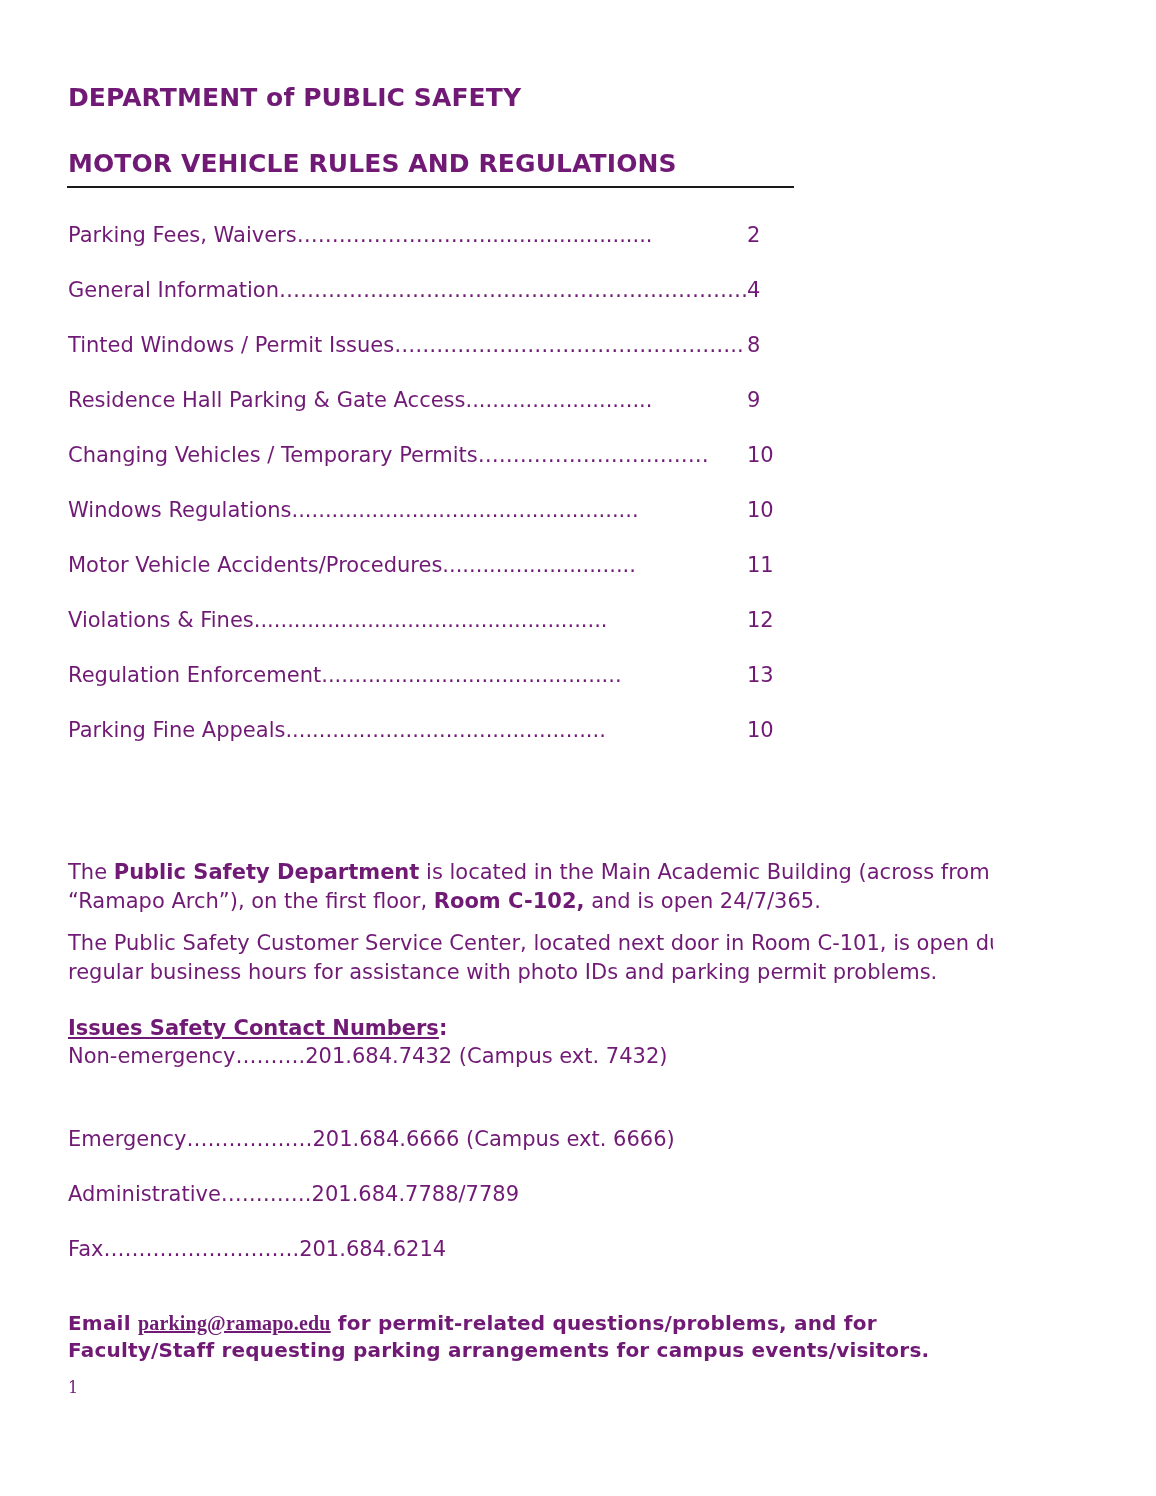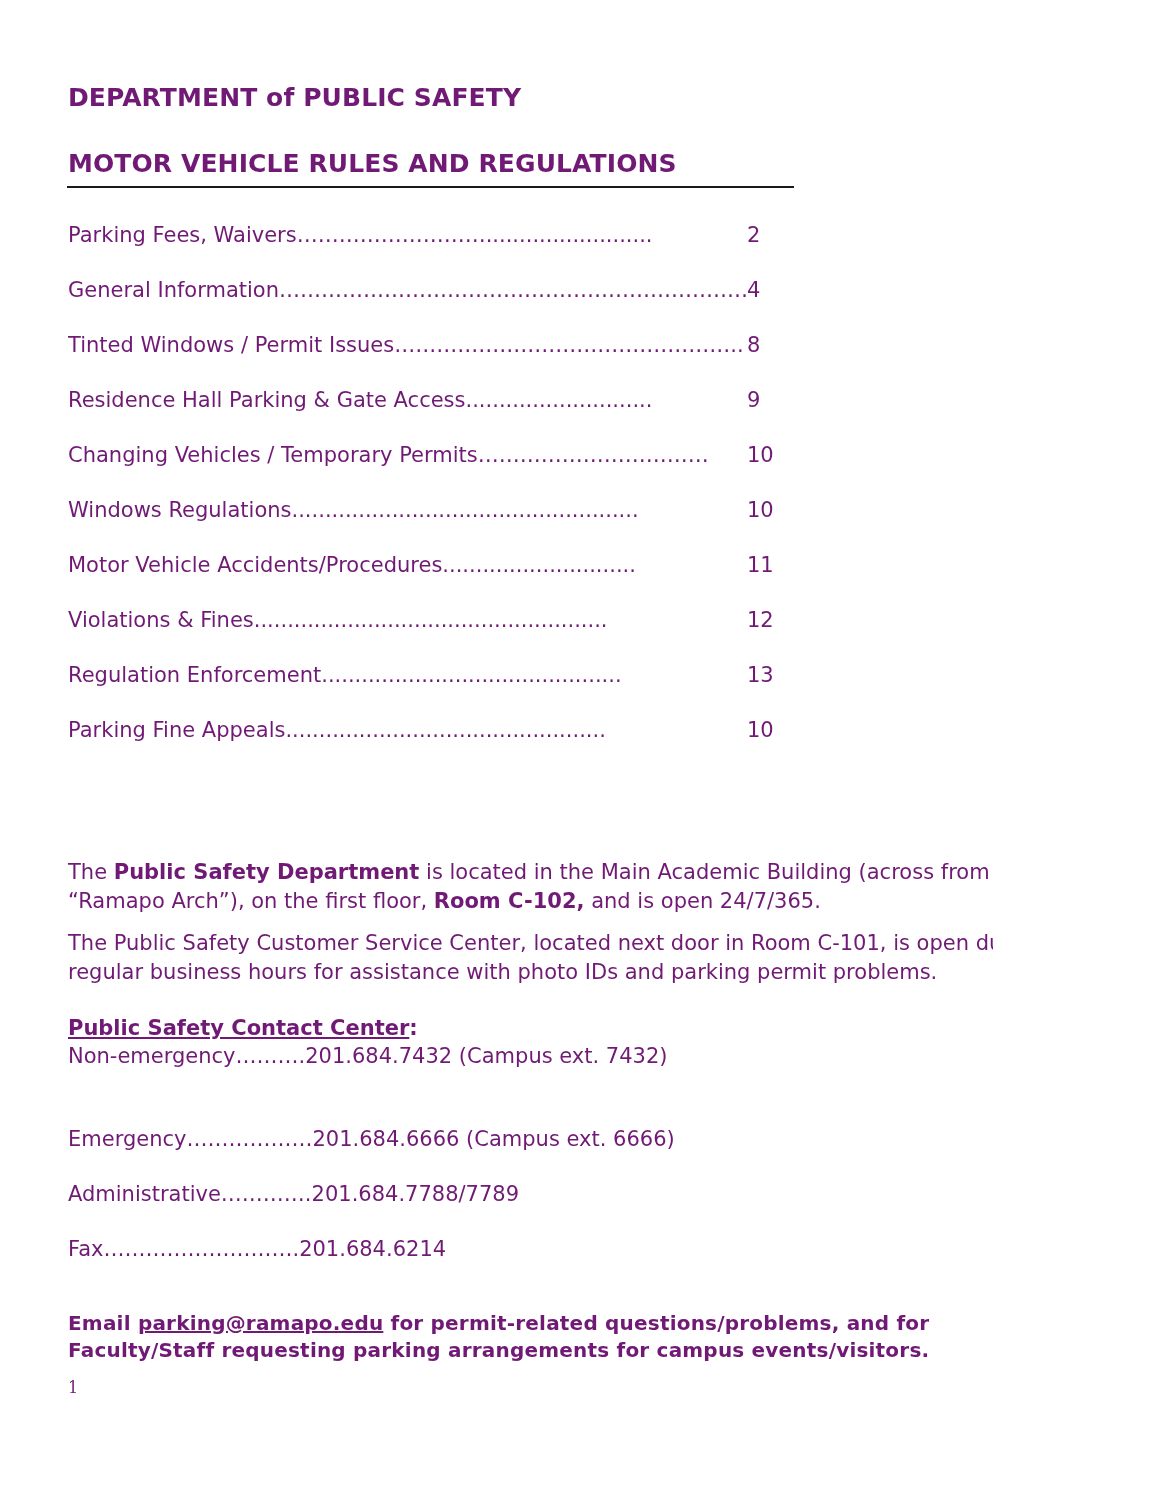--- a/index.html
+++ b/index.html
@@ -101,21 +101,21 @@
   .email-note {
     position: absolute;
     left: 68px;
     top: 1290px;
     width: 900px;
     font-size: 20px;
     font-weight: bold;
     line-height: 27px;
     letter-spacing: 0.2px;
   }
-  .email-note .u { text-decoration: underline; }
+  .email-note .u { text-decoration: underline; font-family: Liberation Serif, serif; }
 
   .page-number {
     position: absolute;
     left: 68px;
     top: 1378px;
     font-family: "DejaVu Serif", serif;
     font-size: 16px;
   }
 </style>
 </head>
@@ -172,21 +172,21 @@
       </div>
     </div>
 
   <p class="para" id="para-dept">
     <span>The </span><b>Public Safety Department</b><span> is located in the Main Academic Building (across from the “Ramapo Arch”), on the first floor, </span><b>Room C-102,</b><span> and is open 24/7/365.</span>
   </p>
 
   <p class="para" id="para-csc">The Public Safety Customer Service Center, located next door in Room C-101, is open during regular business hours for assistance with photo IDs and parking permit problems.</p>
 
   <div class="contact-heading">
-    <span class="u">Public Safety Contact Center</span><span>:</span>
+    <span class="u">Issues Safety Contact Numbers</span><span>:</span>
   </div>
 
   <div class="contact-row" id="contact-0">
     <span>Non-emergency</span><span>……….</span><span>201.684.7432  (Campus ext.  7432)</span>
   </div>
   <div class="contact-row" id="contact-1">
     <span>Emergency</span><span>………………</span><span>201.684.6666 (Campus ext.  6666)</span>
   </div>
   <div class="contact-row" id="contact-2">
     <span>Administrative</span><span>………….</span><span>201.684.7788/7789</span>

